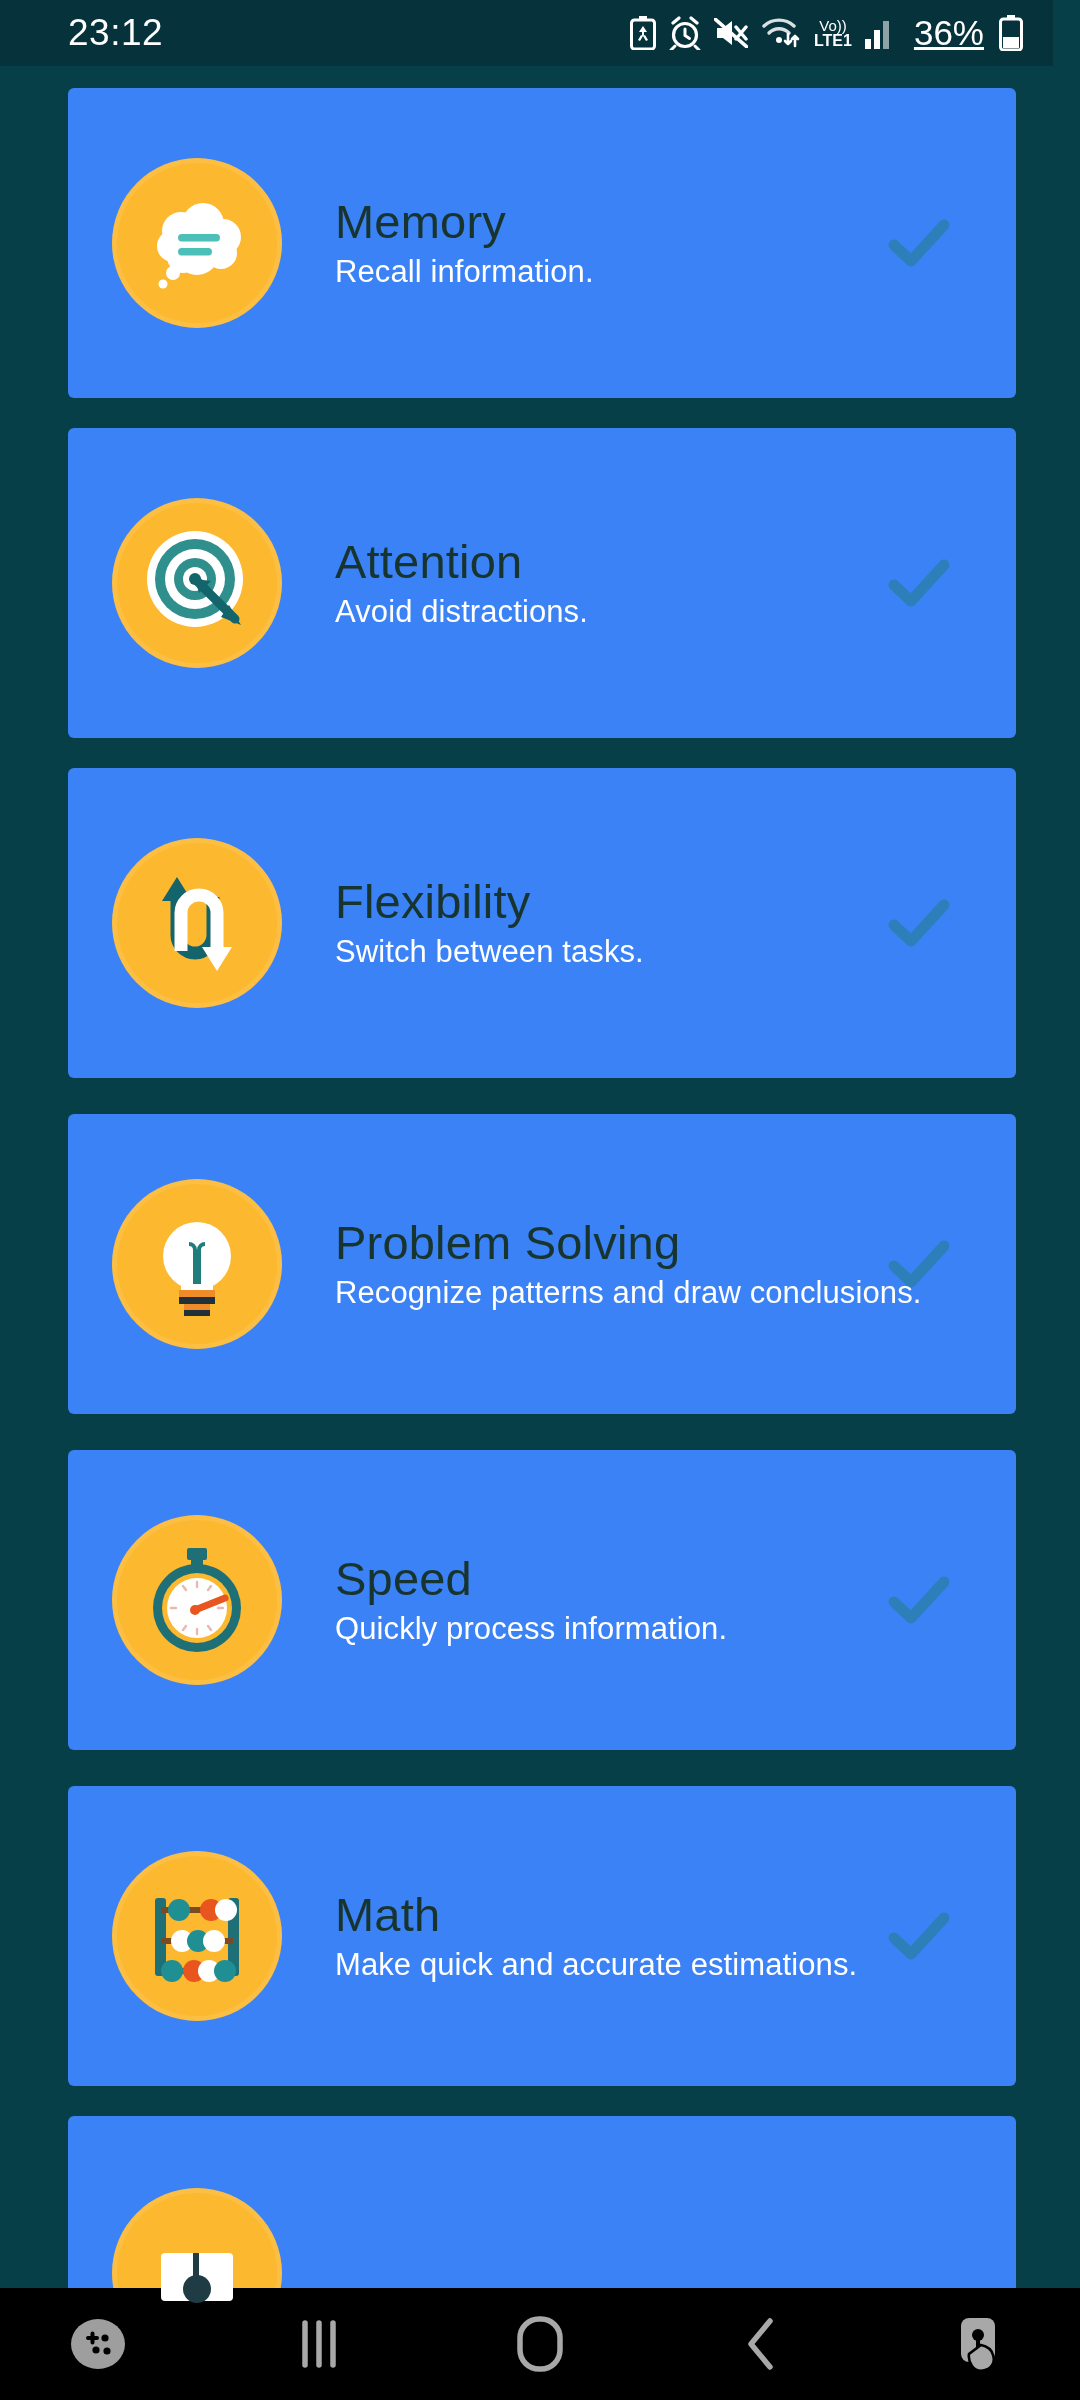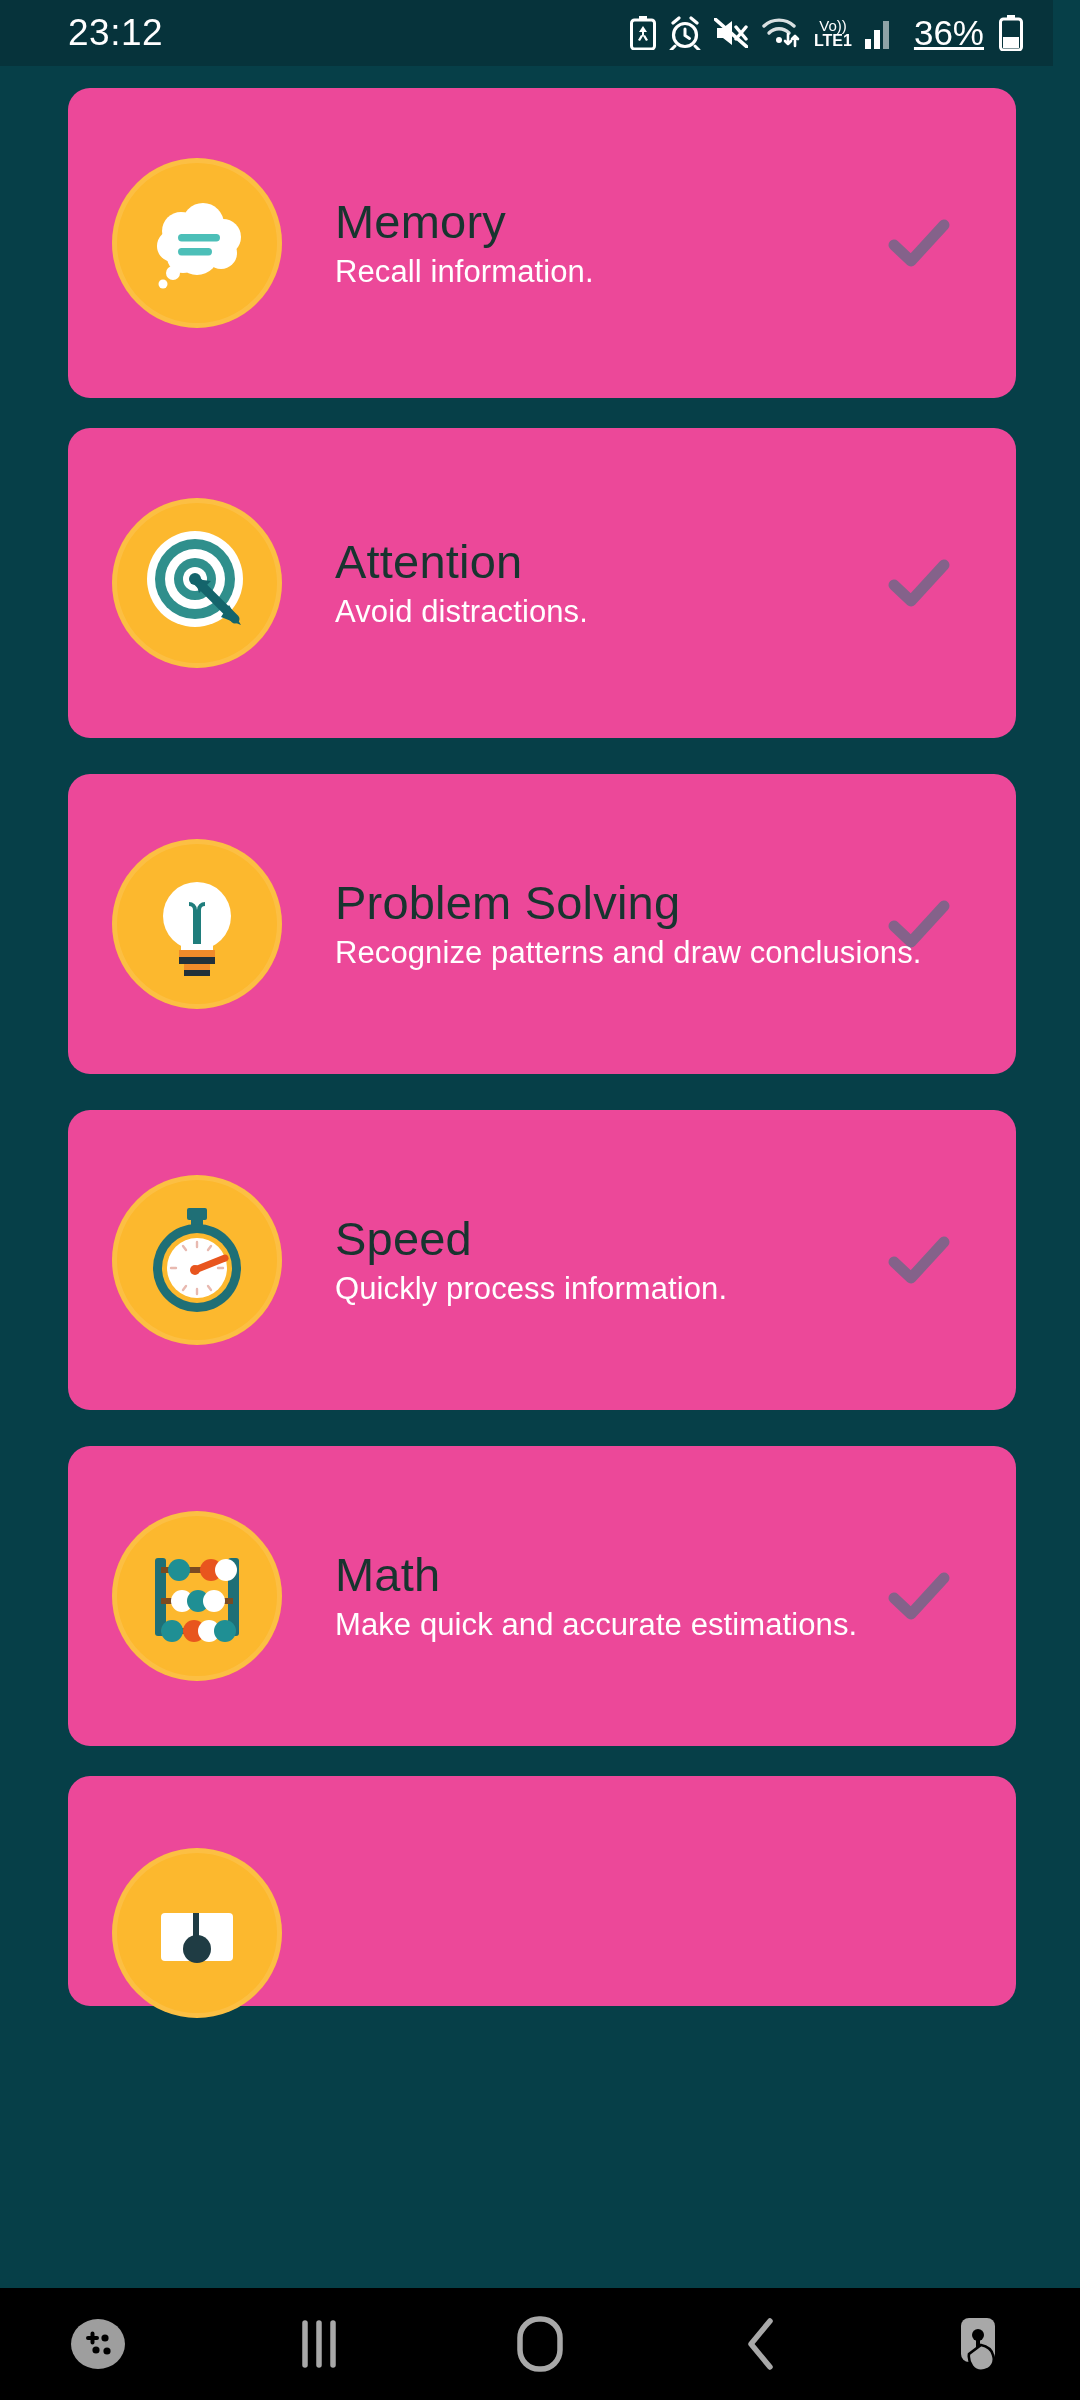--- a/index.html
+++ b/index.html
@@ -23,22 +23,22 @@
   .sicon { display:block; }
   #battery-pct { color:#fff; font-size:35px; letter-spacing:0px; margin-left:6px;text-decoration:underline; }
 
   
   #card-list {
     position:absolute; top:66px; left:0; width:1080px; height:2222px;
     padding:22px 64px 0 68px;
   }
   .card {
     position:relative;
-    background:#ec4899;
-    border-radius:22px;
+    background:#3b82f6;
+    border-radius:6px;
     margin-bottom:30px;
     display:flex; align-items:center;
     padding:0 0 0 44px;
     min-height:310px;
   }
   .card.tall { min-height:300px;margin-top:36px; }
   .icon-wrap {
     width:170px; height:170px; flex:0 0 170px;
     border-radius:50%;
     background:#fcb82e;
@@ -176,20 +176,37 @@
       </div>
       <div class="card-text">
         <div class="card-title">Attention</div>
         <div class="card-sub">Avoid distractions.</div>
       </div>
       <svg class="check" viewBox="0 0 70 70">
         <path d="M10 37 L27 53 L60 17" fill="none" stroke="#1f7d7c" stroke-width="11" stroke-linecap="round" stroke-linejoin="round"></path>
       </svg>
     </div>
 
+    <div class="card">
+      <div class="icon-wrap">
+        <svg width="120" height="120" viewBox="0 0 120 120">
+          <path d="M40 36 V72 a18 18 0 0 0 36 0 V34" fill="none" stroke="#14646b" stroke-width="13" stroke-linecap="butt"></path>
+          <path d="M40 14 L55 38 H25 Z" fill="#14646b"></path>
+          <path d="M80 86 V50 a18 18 0 0 0 -36 0 V88" fill="none" stroke="#ffffff" stroke-width="13" stroke-linecap="butt"></path>
+          <path d="M80 108 L95 84 H65 Z" fill="#ffffff"></path>
+        </svg>
+      </div>
+      <div class="card-text">
+        <div class="card-title">Flexibility</div>
+        <div class="card-sub">Switch between tasks.</div>
+      </div>
+      <svg class="check" viewBox="0 0 70 70">
+        <path d="M10 37 L27 53 L60 17" fill="none" stroke="#1f7d7c" stroke-width="11" stroke-linecap="round" stroke-linejoin="round"></path>
+      </svg>
+    </div>
 
     <div class="card tall">
       <div class="icon-wrap">
         <svg width="120" height="120" viewBox="0 0 120 120">
           <circle cx="60" cy="52" r="34" fill="#ffffff"></circle>
           <rect x="44" y="76" width="32" height="14" fill="#ffffff"></rect>
           <path d="M52 40 a6 6 0 0 1 6 6 v34 M68 40 a6 6 0 0 0 -6 6 v34" fill="none" stroke="#1f7d7c" stroke-width="4"></path>
           <rect x="42" y="86" width="36" height="7" fill="#f08b2a"></rect>
           <rect x="42" y="93" width="36" height="7" fill="#21313a"></rect>
           <rect x="47" y="100" width="26" height="6" fill="#f08b2a"></rect>

